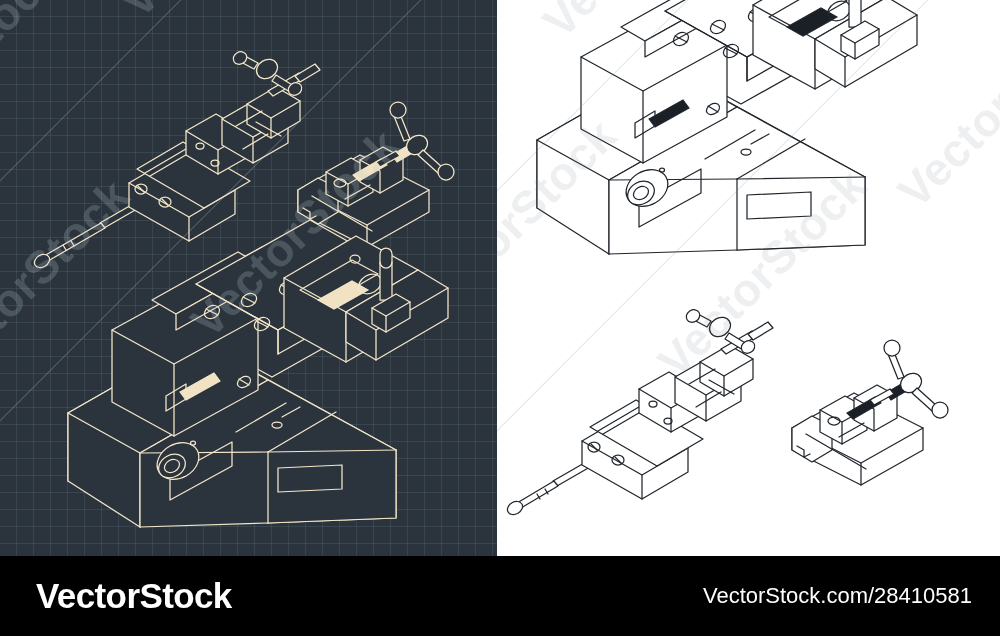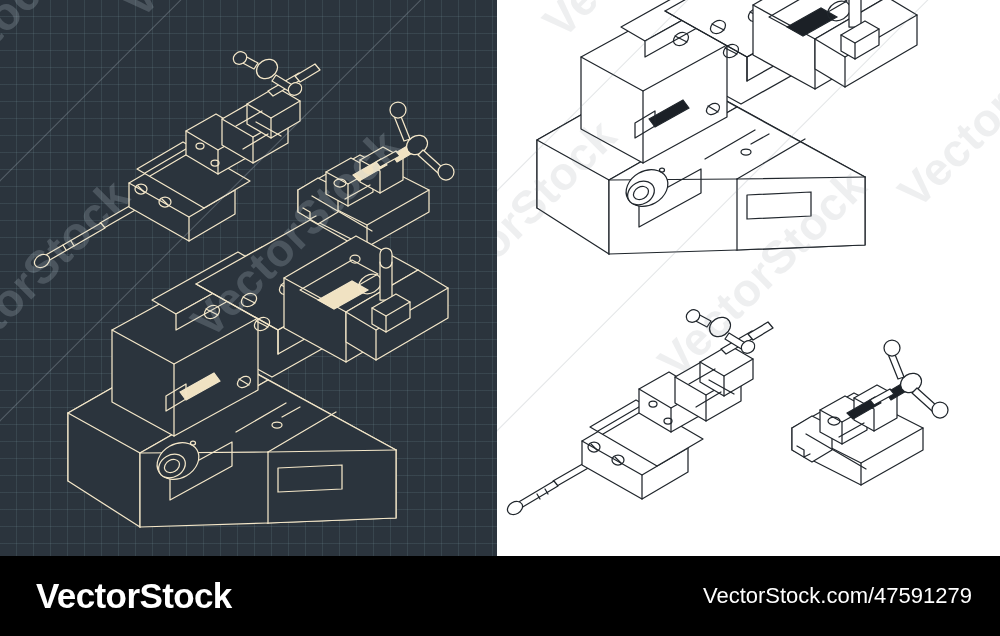--- a/index.html
+++ b/index.html
@@ -499,16 +499,16 @@
       <div class="wm-text" style="left:155px; top:130px; font-size:46px;">VectorStock</div>
       <div class="wm-text" style="left:400px; top:90px; font-size:46px;">VectorStock</div>
       <div class="wm-text" style="left:270px; top:470px; font-size:46px;">VectorStock</div>
       <div class="wm-text" style="left:20px; top:420px; font-size:46px;">VectorStock</div>
       <div class="wm-text" style="left:510px; top:300px; font-size:46px;">VectorStock</div>
     </div>
   </div>
 
   <div id="footer">
     <div id="brand-wordmark">VectorStock</div>
-    <div id="brand-url">VectorStock.com/47591279</div>
+    <div id="brand-url">VectorStock.com/28410581</div>
   </div>
 
 </div>
 
 </body></html>

